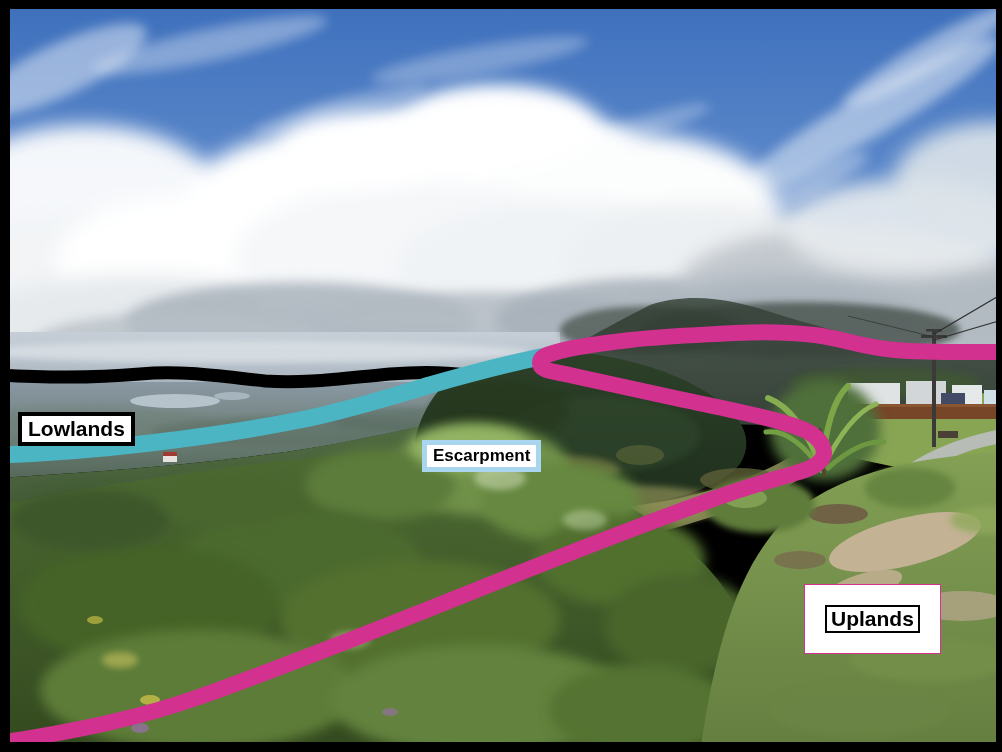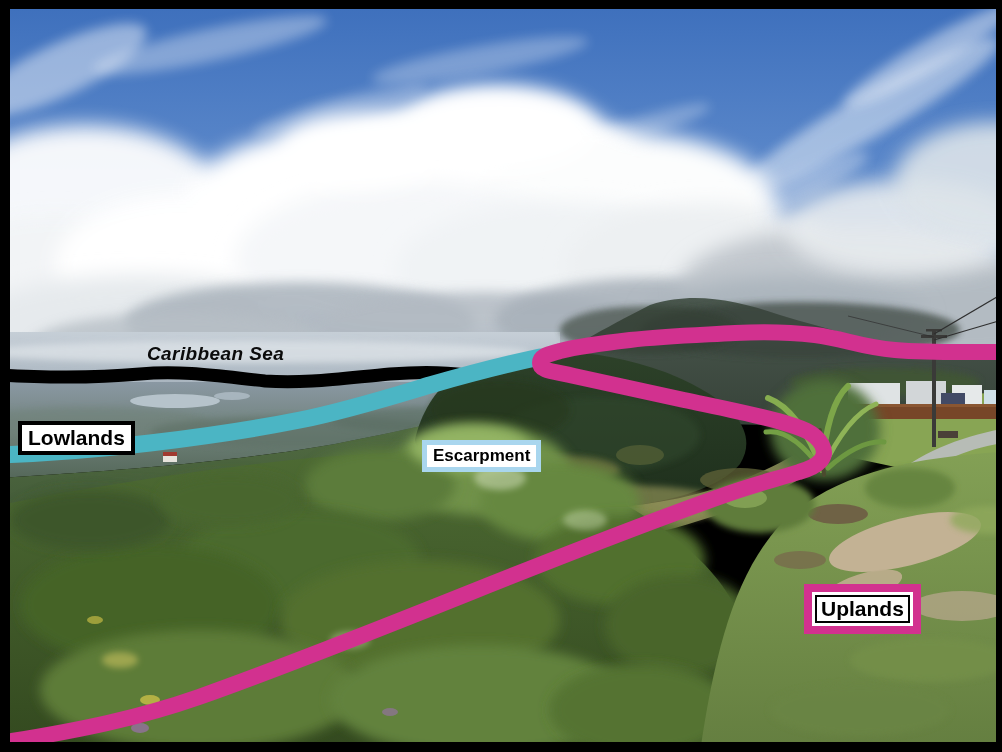--- a/index.html
+++ b/index.html
@@ -5,23 +5,23 @@
   html,body{margin:0;padding:0;background:#222;}
   #stage{
     position:relative;width:1002px;height:752px;overflow:hidden;
     background:#000;font-family:"Liberation Sans","DejaVu Sans",sans-serif;
   }
   #photo-svg{position:absolute;left:0;top:0;}
   .label-box{
     position:absolute;background:#fff;color:#000;font-weight:bold;
     line-height:1.05;white-space:nowrap;z-index:5;
   }
-  #lowlands-label{left:18px;top:421px;font-size:21px;border:4px solid #fca5a5;padding:2px 6px;}
+  #lowlands-label{left:18px;top:412px;font-size:21px;border:4px solid #fca5a5;padding:2px 6px;}
   #escarpment-label{left:422px;top:440px;font-size:17px;border:5px solid #a9d6ee;padding:2px 6px;}
-  #uplands-label{left:804px;top:584px;border:8px solid #737373;padding:3px;}
+  #uplands-label{left:804px;top:584px;border:1px solid #737373;padding:20px;}
   #uplands-label .inner{display:inline-block;border:2px solid #000;padding:1px 4px;font-size:21px;font-weight:bold;background:#fff;}
   #sea-label{
     position:absolute;left:147px;top:343px;font-size:19px;font-weight:bold;font-style:italic;
     color:#0b0b0b;z-index:5;letter-spacing:.4px;
   }
 </style>
 </head>
 <body>
 
 <div id="stage">
@@ -241,21 +241,20 @@
     <path d="M1002,352 C960,352 930,353 895,350 C860,347 845,339 815,335 C790,332 770,331 735,333 C700,335 665,336 630,340 C595,344 576,347 560,351 C546,355 540,356 540,363 C540,371 552,371 574,376 C605,383 642,391 684,400 C722,408 748,413 778,421 C802,428 815,432 822,445 C828,457 820,466 799,472 C774,480 754,484 719,497 C649,522 559,557 469,593 C379,629 289,665 199,697 C139,718 80,730 12,741" fill="none" stroke-width="16" stroke-linecap="round" stroke-linejoin="round" stroke="#d2318f"></path>
 
     <g>
       <rect x="0" y="0" width="1002" height="9" fill="#000000"></rect>
       <rect x="0" y="742" width="1002" height="10" fill="#000000"></rect>
       <rect x="0" y="0" width="10" height="752" fill="#000000"></rect>
       <rect x="996" y="0" width="6" height="752" fill="#000000"></rect>
     </g>
   </svg>
 
-  <div id="sea-label" style="color: rgb(11, 11, 11);">Caribbean Sea</div>
 
   <div id="lowlands-label" class="label-box" style="border-color: rgb(0, 0, 0);">Lowlands</div>
 
   <div id="escarpment-label" class="label-box" style="border-color: rgb(169, 214, 238);">Escarpment</div>
 
   <div id="uplands-label" class="label-box" style="border-color: rgb(210, 49, 143);">
     <span class="inner" style="border-color: rgb(0, 0, 0);">Uplands</span>
   </div>
 
 </div>

